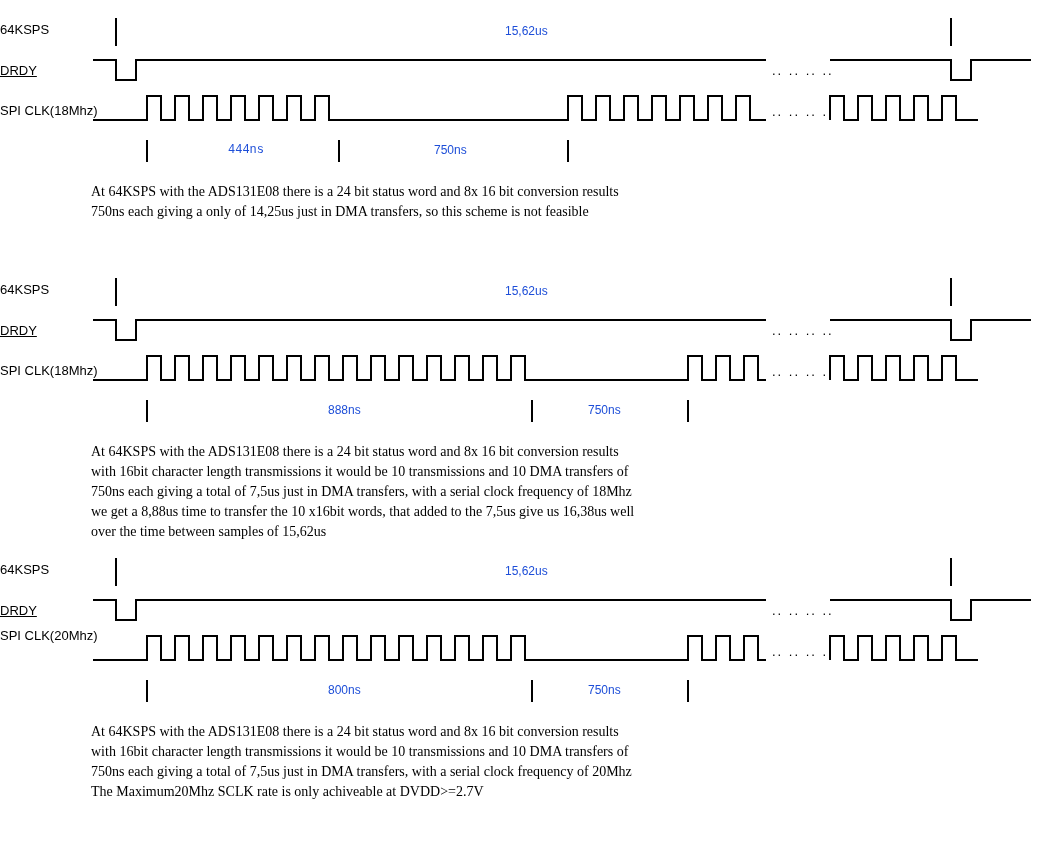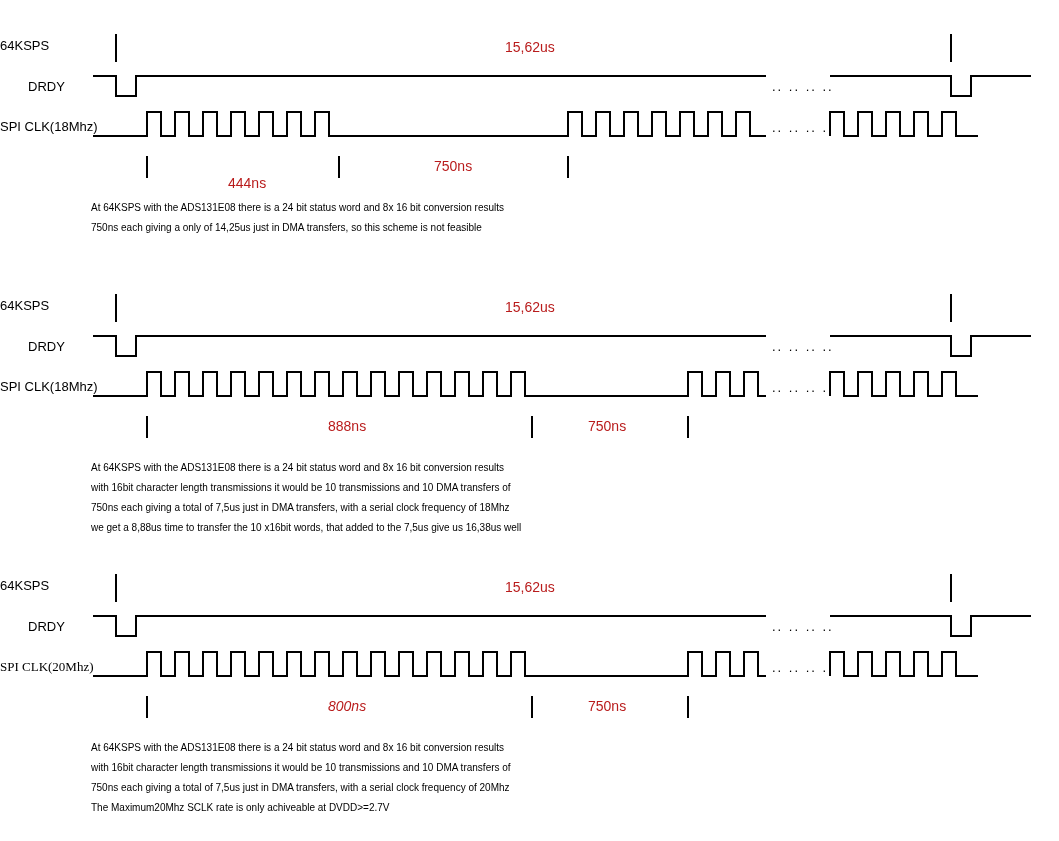--- a/index.html
+++ b/index.html
@@ -17,59 +17,59 @@
   }
   .page {
     position: relative;
     width: 1059px;
     height: 841px;
   }
   .section {
     position: absolute;
     left: 0;
     width: 1059px;
-    margin-top: 16px;
   }
   .row-label {
     position: absolute;
     font-size: 13px;
     line-height: 15px;
     color: #000;
     white-space: nowrap;
   }
   .row-label.underlined {
-    padding-left: 28px;
+    text-decoration: underline;
   }
   .wave-svg {
     position: absolute;
     left: 0;
     top: 0;
     overflow: visible;
   }
   .tick-label {
     position: absolute;
-    font-size: 14px;
+    font-size: 12px;
     line-height: 15px;
     white-space: nowrap;
-    color: #b91c1c;
+    color: #1d4ed8;
     text-align: right;
   }
   .ellipsis-dots {
     position: absolute;
     font-size: 13px;
     letter-spacing: 2px;
     color: #000;
     white-space: nowrap;
   }
   .note {
     position: absolute;
-    font-size: 10px;
+    font-size: 14px;
     line-height: 20px;
     color: #000;
     white-space: nowrap;
+    font-family: Liberation Serif, serif;
   }
   .note-line { display: block; }
   svg line, svg polyline, svg path {
     stroke: #000000;
     stroke-width: 1.2;
     fill: none;
     shape-rendering: crispEdges;
   }
 </style>
 </head>
@@ -81,21 +81,21 @@
 
     <div class="row-label" style="left:0px;top:22px;">64KSPS</div>
     <div class="row-label underlined" style="left:0px;top:63px;">DRDY</div>
     <div class="row-label" style="left:0px;top:103px;">SPI CLK(18Mhz)</div>
 
     <div class="tick-label" style="left:505px;top:24px;">15,62us</div>
 
     <div class="ellipsis-dots" style="left:772px;top:63px;">.. .. .. ..</div>
     <div class="ellipsis-dots" style="left:772px;top:104px;">.. .. .. ..</div>
 
-    <div class="tick-label" style="left:228px;top:160px;">444ns</div>
+    <div class="tick-label" style="left:228px;top:143px;font-family:Liberation Mono, monospace;">444ns</div>
     <div class="tick-label" style="left:434px;top:143px;">750ns</div>
 
     <svg class="wave-svg" width="1059" height="275">
 
       <line x1="116" y1="18" x2="116" y2="46"></line>
       <line x1="951" y1="18" x2="951" y2="46"></line>
 
       <polyline points="93,60 116,60 116,80 136,80 136,60 766,60"></polyline>
       <polyline points="830,60 951,60 951,80 971,80 971,60 1031,60"></polyline>
 
@@ -146,35 +146,36 @@
       <line x1="147" y1="120" x2="147" y2="142"></line>
       <line x1="532" y1="120" x2="532" y2="142"></line>
       <line x1="688" y1="120" x2="688" y2="142"></line>
     </svg>
 
     <div class="note" style="left:91px;top:162px;">
       <span class="note-line">At 64KSPS with the ADS131E08 there is a 24 bit status word and 8x 16 bit conversion results</span>
       <span class="note-line">with 16bit character length transmissions it would be 10 transmissions and 10 DMA transfers of</span>
       <span class="note-line">750ns each    giving  a total of 7,5us just in DMA transfers,  with a serial clock frequency of 18Mhz</span>
       <span class="note-line">we get a 8,88us time to transfer the 10 x16bit words, that added to the 7,5us give us 16,38us well</span>
+      <span class="note-line">over the time between samples of 15,62us</span>
     </div>
   </div>
 
   <div class="section" id="sec3" style="top:560px;height:281px;">
 
     <div class="row-label" style="left:0px;top:2px;">64KSPS</div>
     <div class="row-label underlined" style="left:0px;top:43px;">DRDY</div>
-    <div class="row-label" style="left:0px;top:83px;font-family:Liberation Serif, serif;">SPI CLK(20Mhz)</div>
+    <div class="row-label" style="left:0px;top:68px;">SPI CLK(20Mhz)</div>
 
     <div class="tick-label" style="left:505px;top:4px;">15,62us</div>
 
     <div class="ellipsis-dots" style="left:772px;top:43px;">.. .. .. ..</div>
     <div class="ellipsis-dots" style="left:772px;top:84px;">.. .. .. ..</div>
 
-    <div class="tick-label" style="left:328px;top:123px;font-style:italic;">800ns</div>
+    <div class="tick-label" style="left:328px;top:123px;">800ns</div>
     <div class="tick-label" style="left:588px;top:123px;">750ns</div>
 
     <svg class="wave-svg" width="1059" height="281">
       <line x1="116" y1="-2" x2="116" y2="26"></line>
       <line x1="951" y1="-2" x2="951" y2="26"></line>
 
       <polyline points="93,40 116,40 116,60 136,60 136,40 766,40"></polyline>
       <polyline points="830,40 951,40 951,60 971,60 971,40 1031,40"></polyline>
 
       <polyline points="93,100 147,100 147,76 161,76 161,100 175,100 175,76 189,76 189,100 203,100 203,76 217,76 217,100 231,100 231,76 245,76 245,100 259,100 259,76 273,76 273,100 287,100 287,76 301,76 301,100 315,100 315,76 329,76 329,100 343,100 343,76 357,76 357,100 371,100 371,76 385,76 385,100 399,100 399,76 413,76 413,100 427,100 427,76 441,76 441,100 455,100 455,76 469,76 469,100 483,100 483,76 497,76 497,100 511,100 511,76 525,76 525,100 532,100"></polyline>

